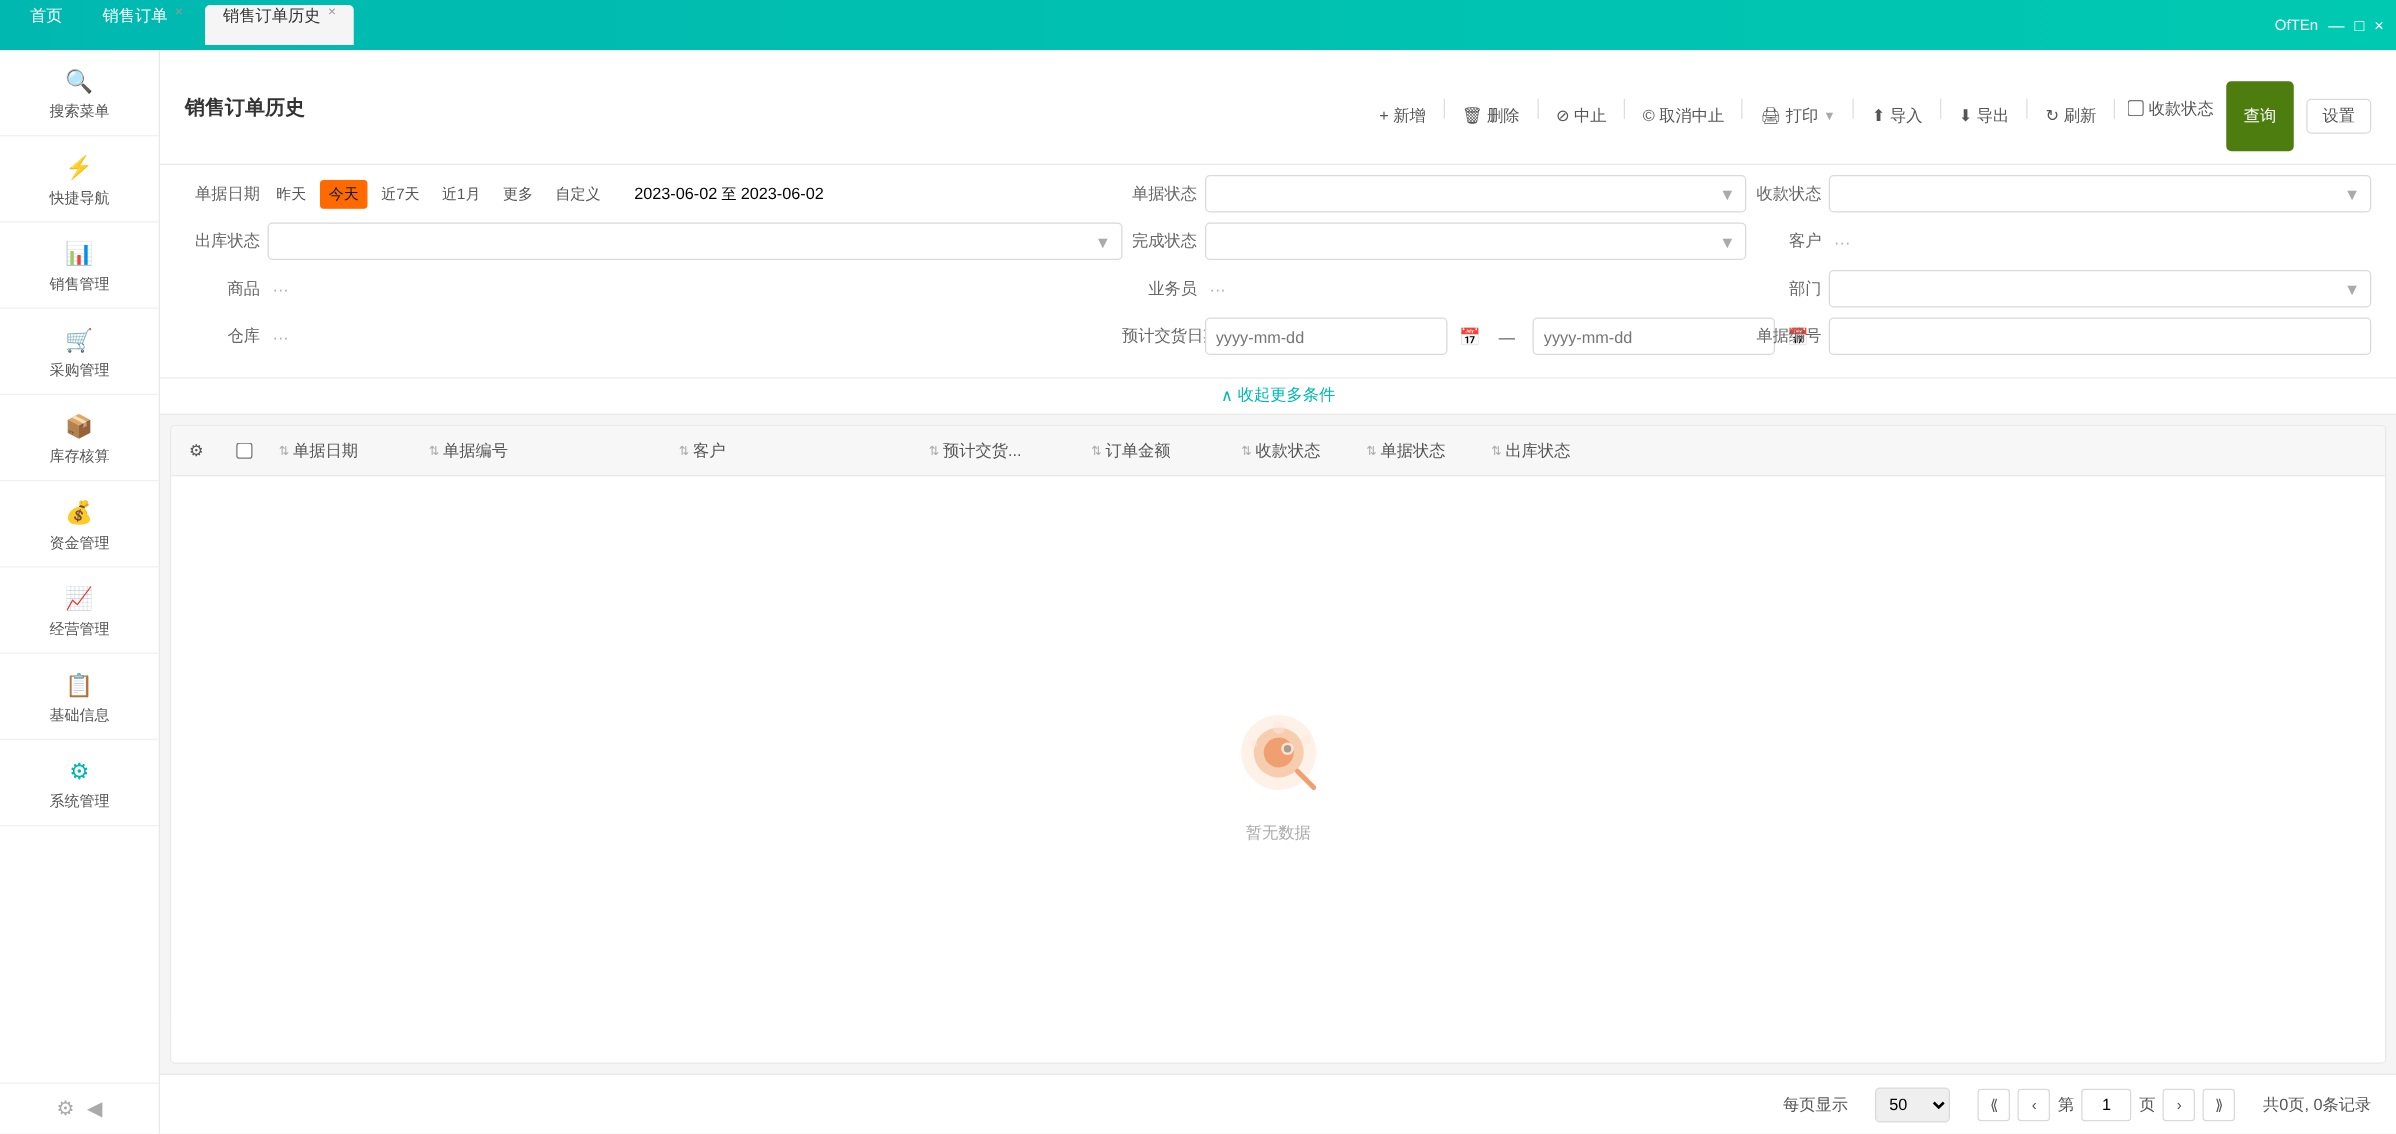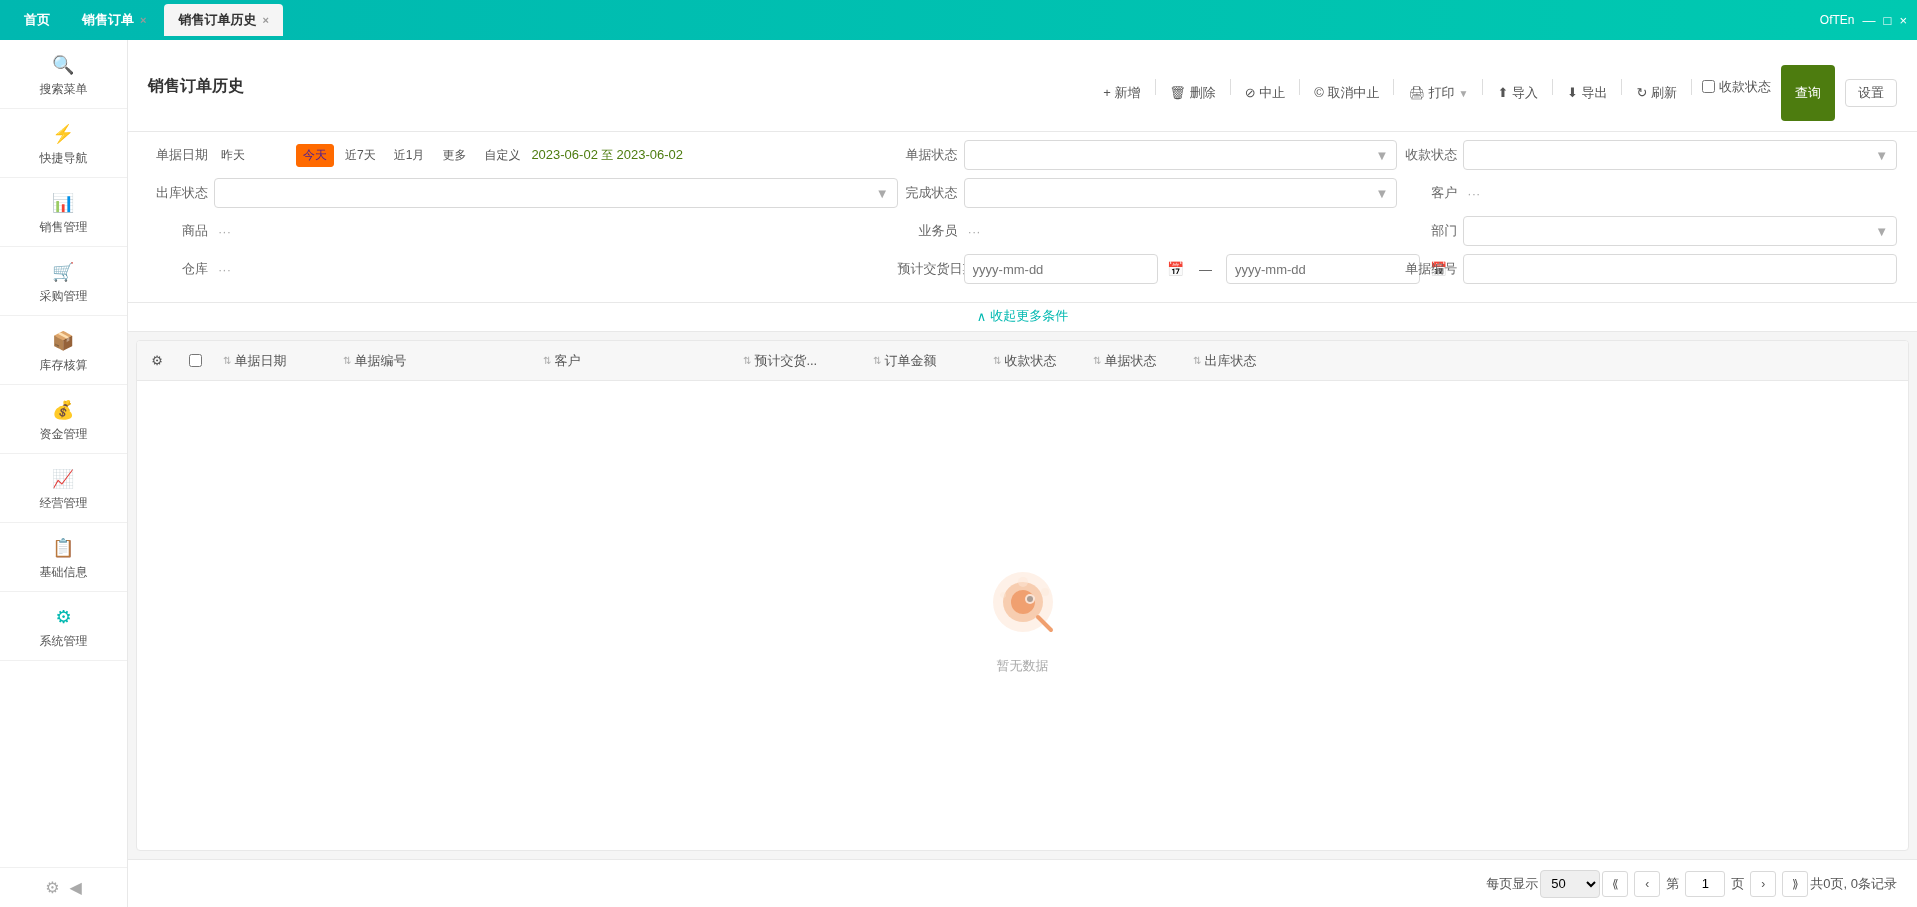--- a/index.html
+++ b/index.html
@@ -13,27 +13,26 @@
       align-items: center;
       padding: 0 10px;
       gap: 4px;
       flex-shrink: 0;
     }
     .top-bar-tab {
       height: 32px;
       padding: 0 14px;
       border-radius: 4px 4px 0 0;
       display: flex;
-      align-items: center;
+      align-items: flex-start;
       gap: 6px;
       cursor: pointer;
       color: #fff;
       font-size: 13px;
       background: transparent;
-      font-weight: bold;
     }
     .top-bar-tab.active {
       background: #f5f5f5;
       color: #333;
     }
     .top-bar-tab .close-icon {
       font-size: 11px;
       color: #999;
     }
     .top-bar-right {
@@ -209,28 +208,27 @@
     .date-quick-btn {
       padding: 2px 6px;
       border-radius: 3px;
       cursor: pointer;
       font-size: 12px;
       color: #555;
       border: 1px solid transparent;
     }
     .date-quick-btn.active {
       background: #ff6a00;
-      color: #4c1d95;
+      color: #0f172a;
       border-color: #ff6a00;
-      margin-left: 40px;
     }
     .date-range {
       font-size: 12px;
-      color: #4d7c0f;
-      margin-left: 0;
+      color: #000000;
+      margin-left: 16px;
     }
 
     
     .collapse-row {
       text-align: center;
       color: #00b8b0;
       cursor: pointer;
       padding: 4px 0 6px;
       font-size: 13px;
       display: flex;
@@ -299,21 +297,21 @@
 
     
     .pagination-bar {
       height: 48px;
       background: #fff;
       border-top: 1px solid #e8e8e8;
       display: flex;
       align-items: center;
       justify-content: flex-end;
       padding: 0 20px;
-      gap: 2px;
+      gap: 22px;
       flex-shrink: 0;
     }
     .page-size-label { color: #555; font-size: 13px; }
     .page-size-select {
       width: 60px;
       height: 28px;
       border: 1px solid #d9d9d9;
       border-radius: 4px;
       padding: 0 6px;
       font-size: 13px;

